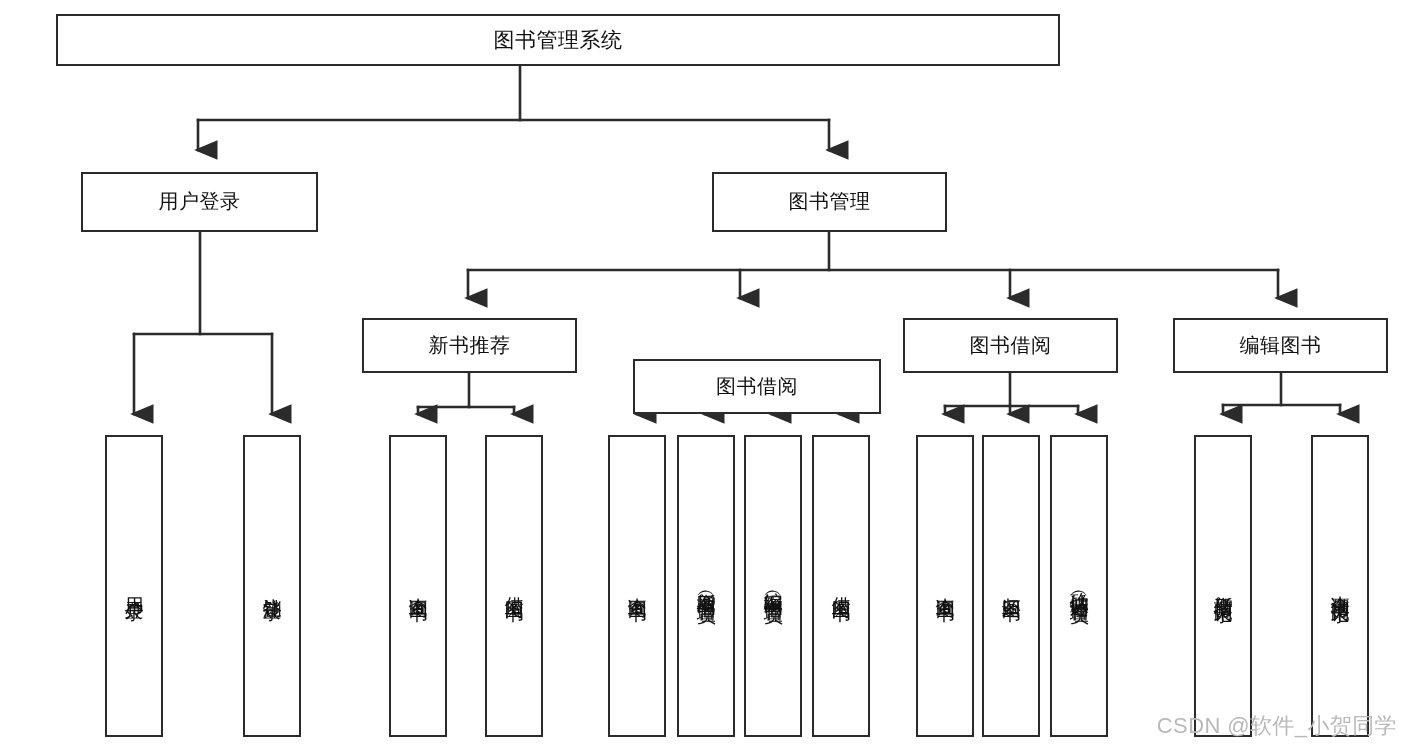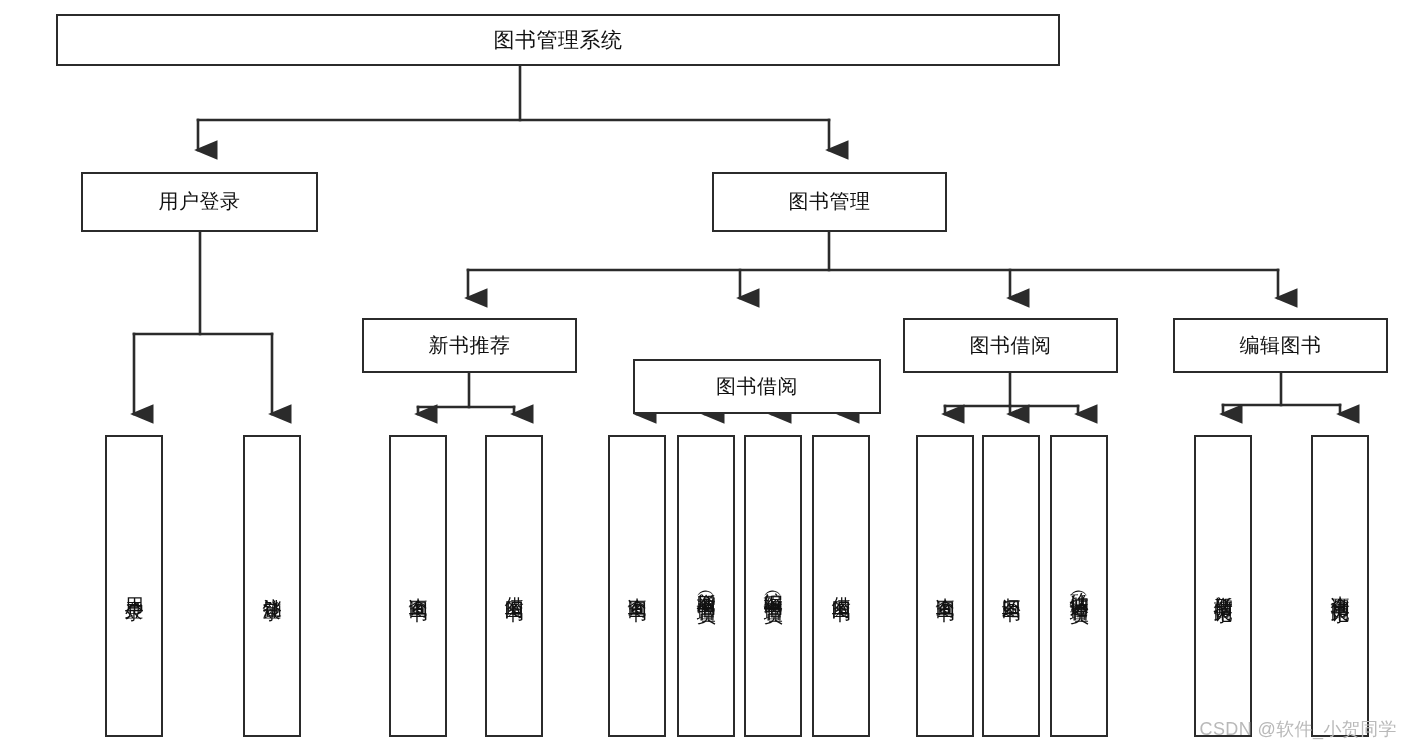--- a/index.html
+++ b/index.html
@@ -58,21 +58,21 @@
     writing-mode: vertical-rl;
     text-orientation: upright;
     display: block;
     text-align: center;
     max-height: 292px;
   }
   .watermark {
     position: absolute;
     right: 8px;
     bottom: 6px;
-    font-size: 18px;
+    font-size: 22px;
     color: #b9b9b9;
     white-space: nowrap;
     letter-spacing: 0.4px;
     z-index: 5;
   }
 </style>
 </head>
 <body>
 
 <div id="canvas">

